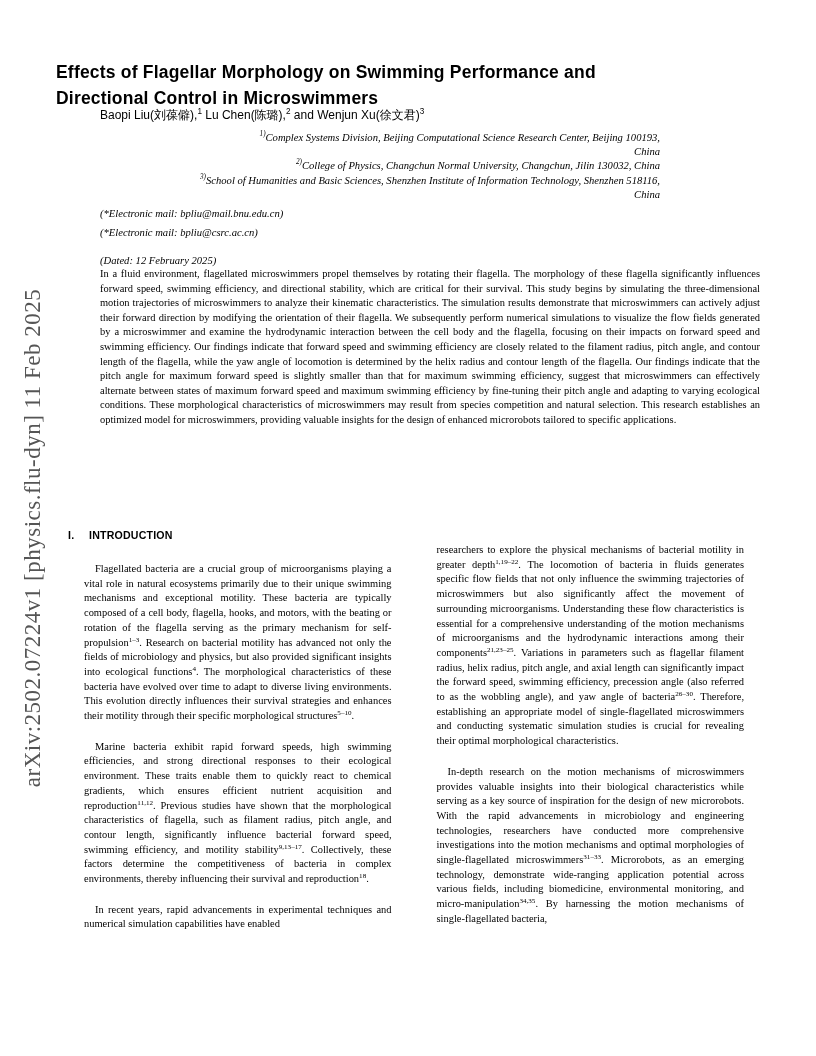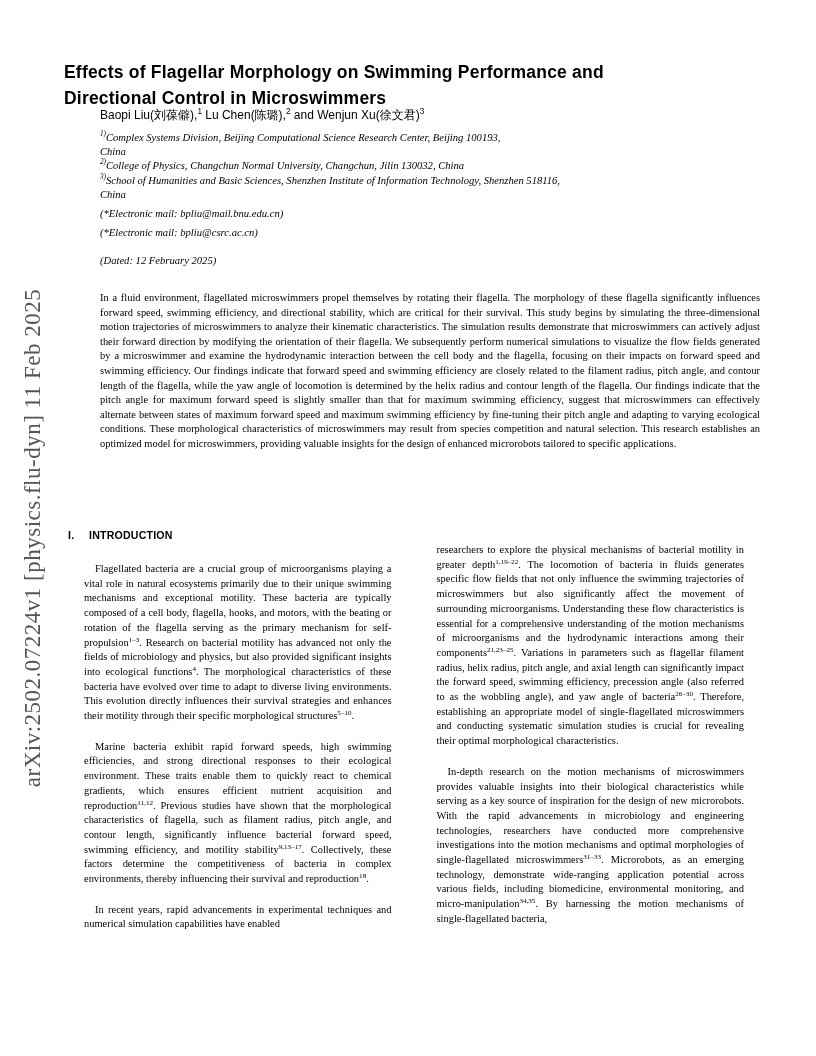--- a/index.html
+++ b/index.html
@@ -17,21 +17,21 @@
     transform: translate(-50%, -50%) rotate(-90deg);
     transform-origin: center;
     white-space: nowrap;
     font-family: "Liberation Serif", serif;
     font-size: 23px;
     color: #555555;
     letter-spacing: 0.5px;
   }
   .title {
     position: absolute;
-    left: 64px; top: 60px;
+    left: 56px; top: 60px;
     width: 680px;
     margin: 0;
     font-family: "Liberation Sans", sans-serif;
     font-weight: bold;
     font-size: 17.5px;
     line-height: 25.5px;
     letter-spacing: 0.2px;
     white-space: pre-line;
   }
   .authors {
@@ -43,20 +43,21 @@
     line-height: 16px;
   }
   .affiliations {
     position: absolute;
     left: 100px; top: 131px;
     width: 560px;
     font-family: "Liberation Serif", serif;
     font-style: italic;
     font-size: 10.6px;
     line-height: 14.2px;
+    text-align: right;
   }
   .affil { white-space: pre-line; }
   .contact {
     position: absolute;
     left: 100px; top: 207px;
     width: 500px;
     font-family: "Liberation Serif", serif;
     font-size: 10.6px;
     line-height: 13px;
     font-style: italic;
@@ -64,21 +65,20 @@
   .contact-line { margin-bottom: 5.5px; }
   .dated { margin-top: 15px; }
   .abstract {
     position: absolute;
     left: 100px; top: 267px;
     width: 660px;
     font-family: "Liberation Serif", serif;
     font-size: 10.45px;
     line-height: 14.6px;
     text-align: justify;
-    margin-top: 24px;
   }
   .columns {
     position: absolute;
     left: 68px; top: 527px;
     width: 692px;
     display: flex;
     gap: 13px;
   }
   .col { width: 340px; }
   .section-heading {

